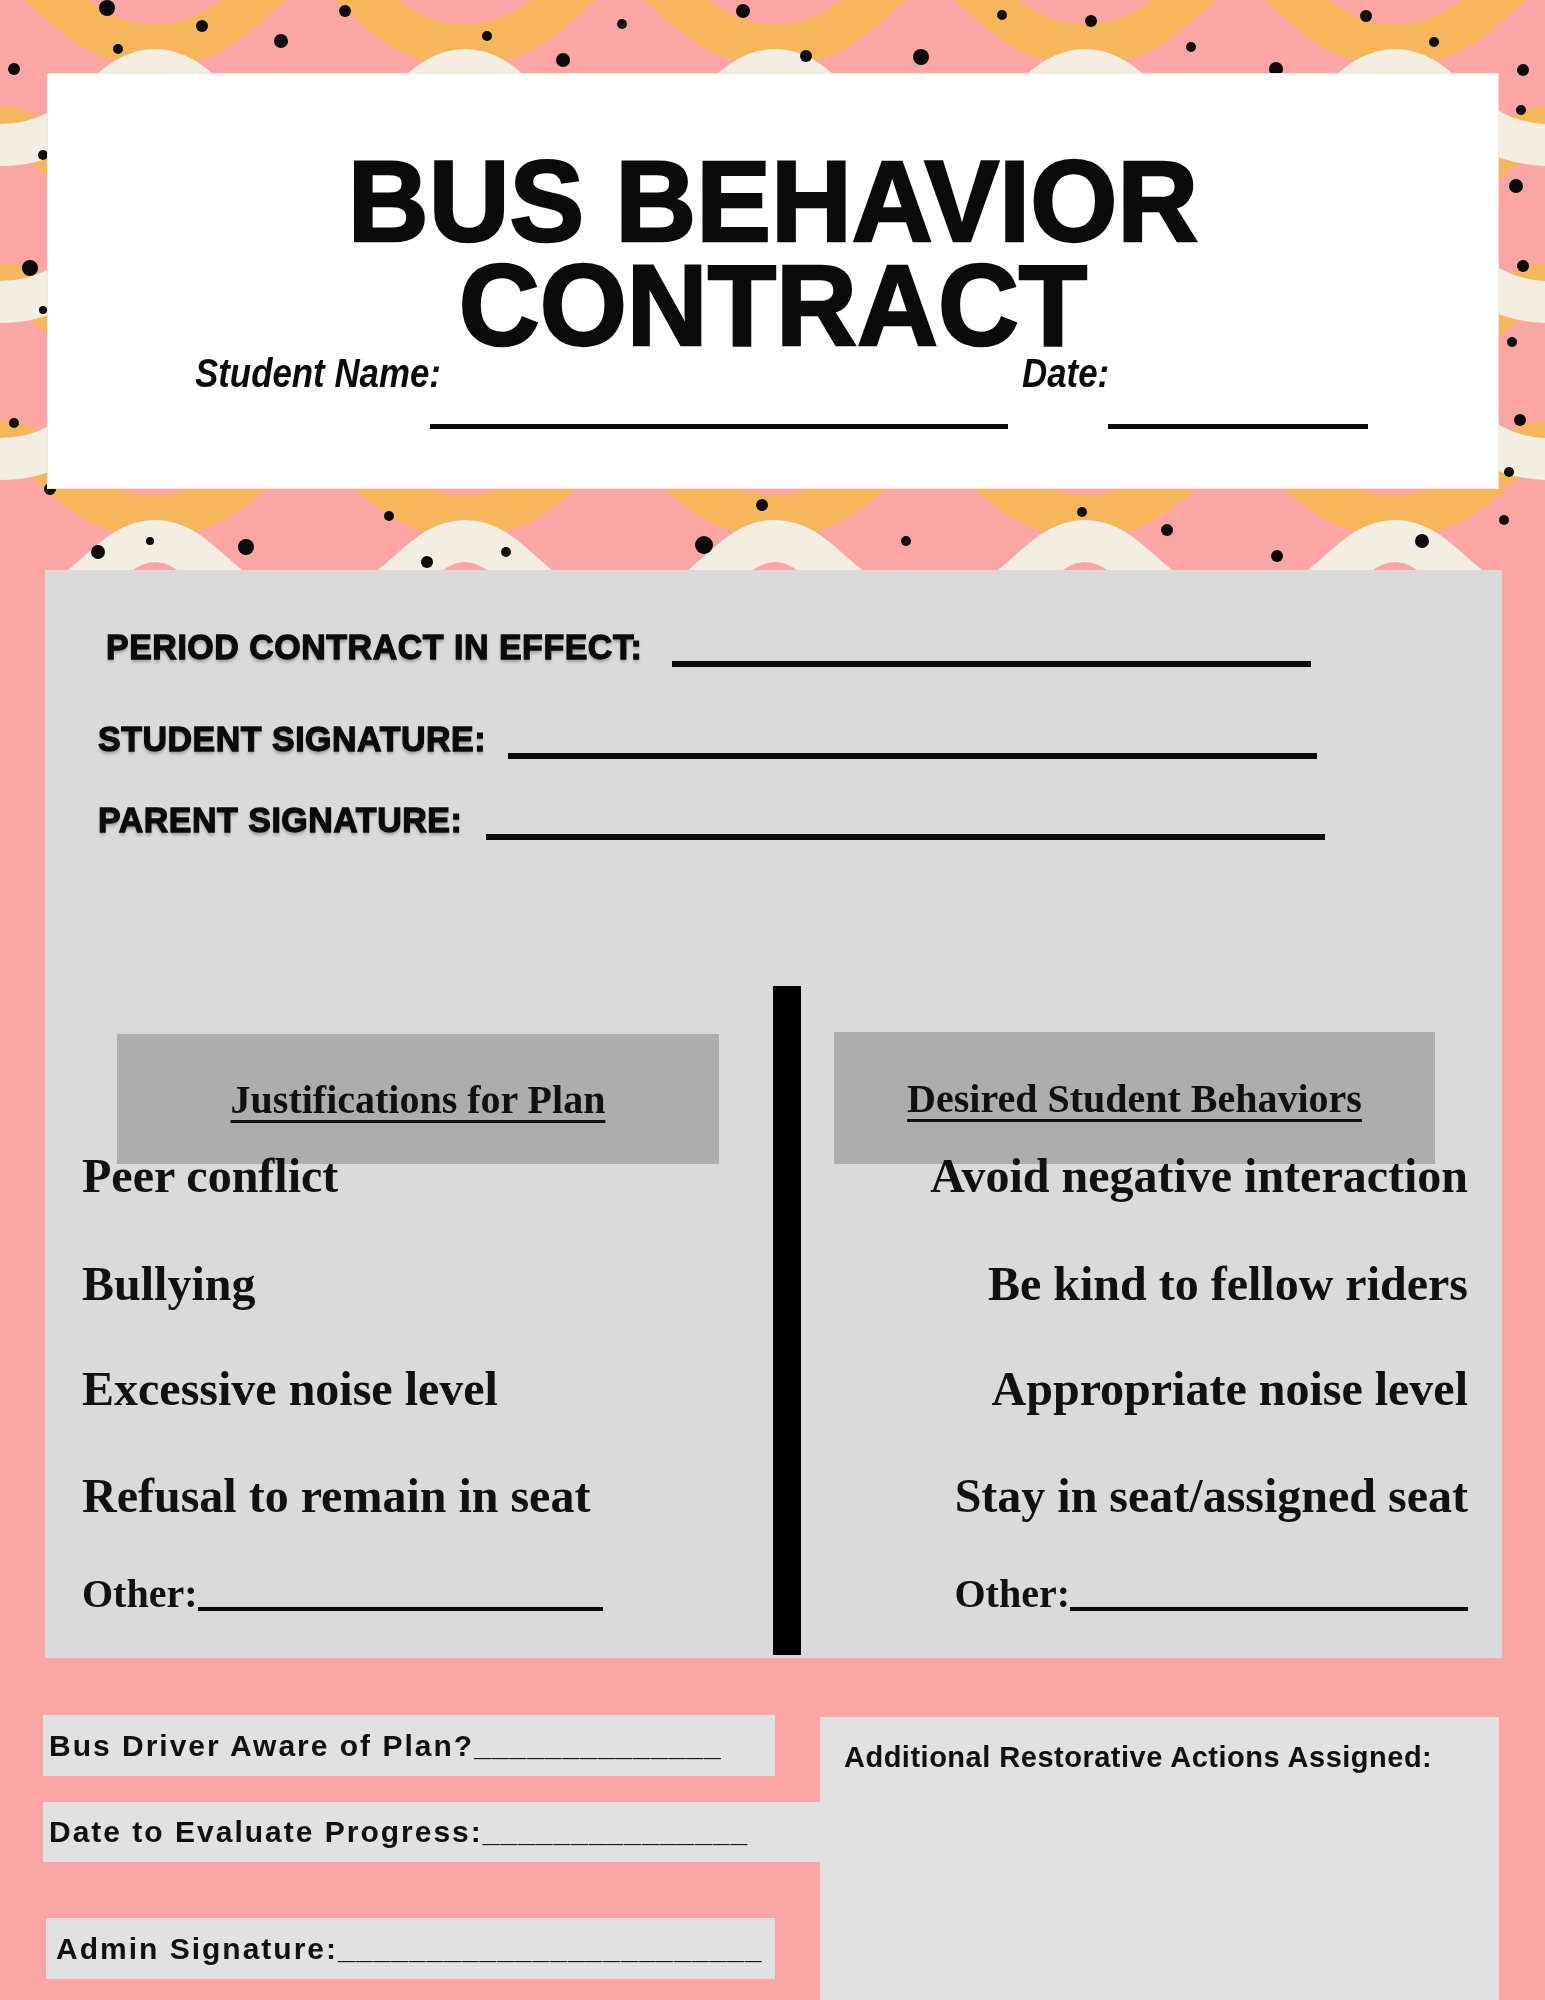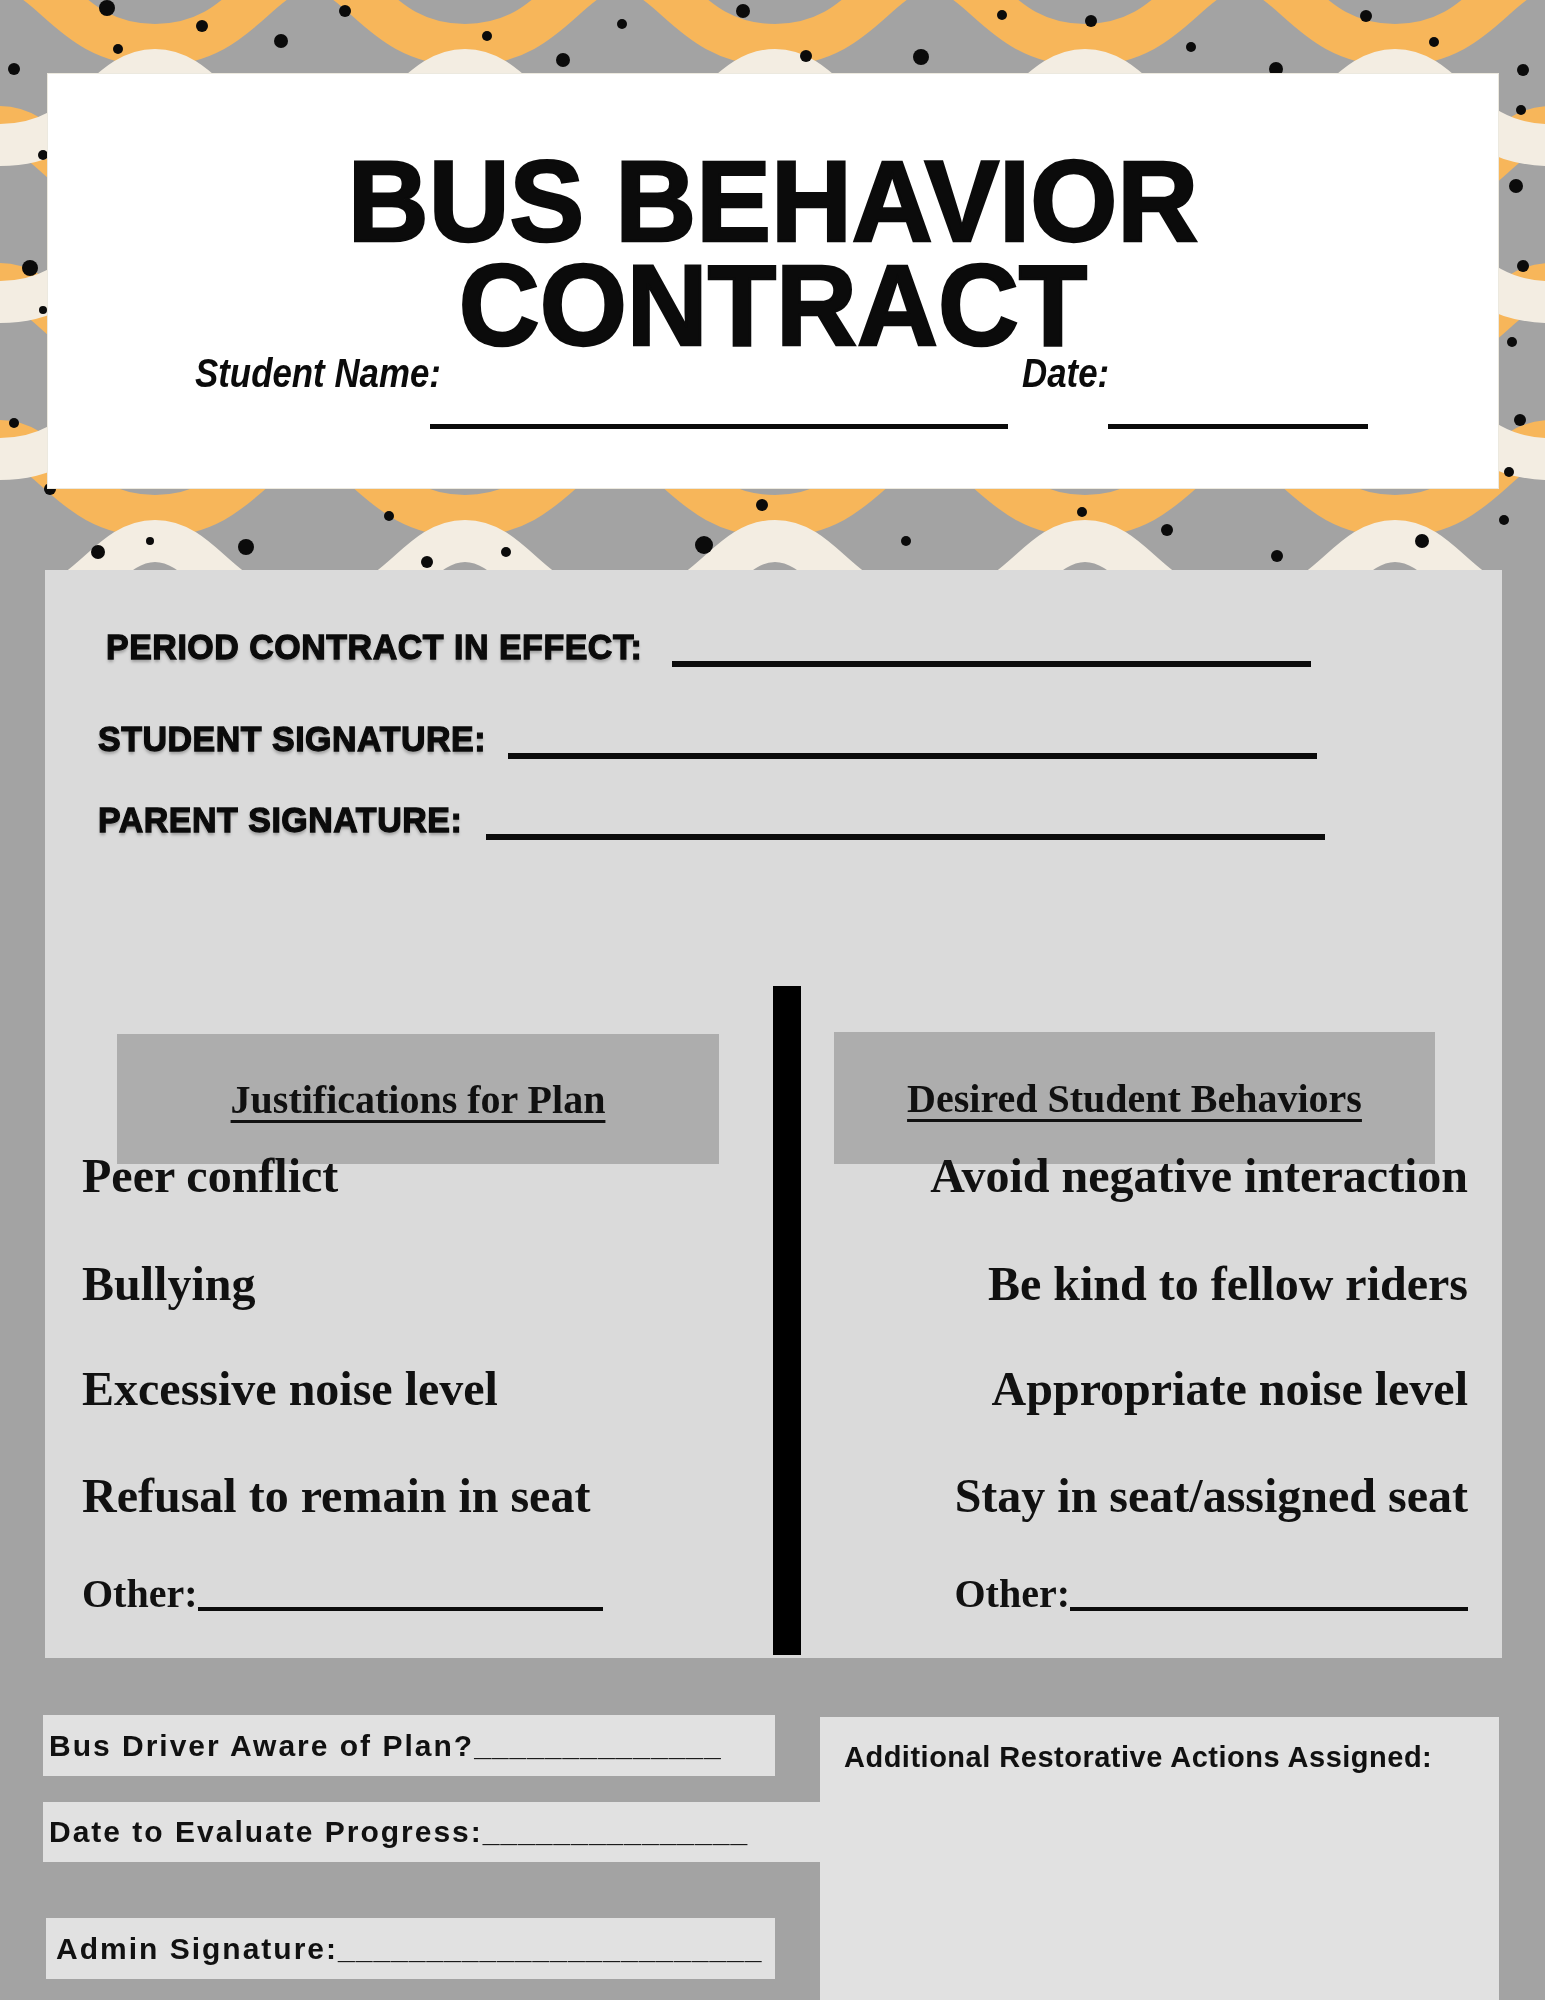--- a/index.html
+++ b/index.html
@@ -1,17 +1,17 @@
 <!DOCTYPE html>
 <html><head>
 <meta charset="utf-8">
 <style>
   html,body{margin:0;padding:0;background:#ffffff;}
   #page{
-    position:relative;width:1545px;height:2000px;background:#a3a3a3;
+    position:relative;width:1545px;height:2000px;background:#fca5a5;
     overflow:hidden;font-family:"Liberation Sans",sans-serif;color:#0b0b0b;
   }
   
   #decor{position:absolute;left:0;top:0;width:1545px;height:572px;z-index:1;}
   .wave-orange{fill:none;stroke:#F7B65A;stroke-width:42;}
   .wave-beige{fill:none;stroke:#F3EDE2;stroke-width:42;}
   .dot{fill:#0b0b0b;}
   
   .card{
     position:absolute;left:47px;top:73px;width:1450px;height:414px;

